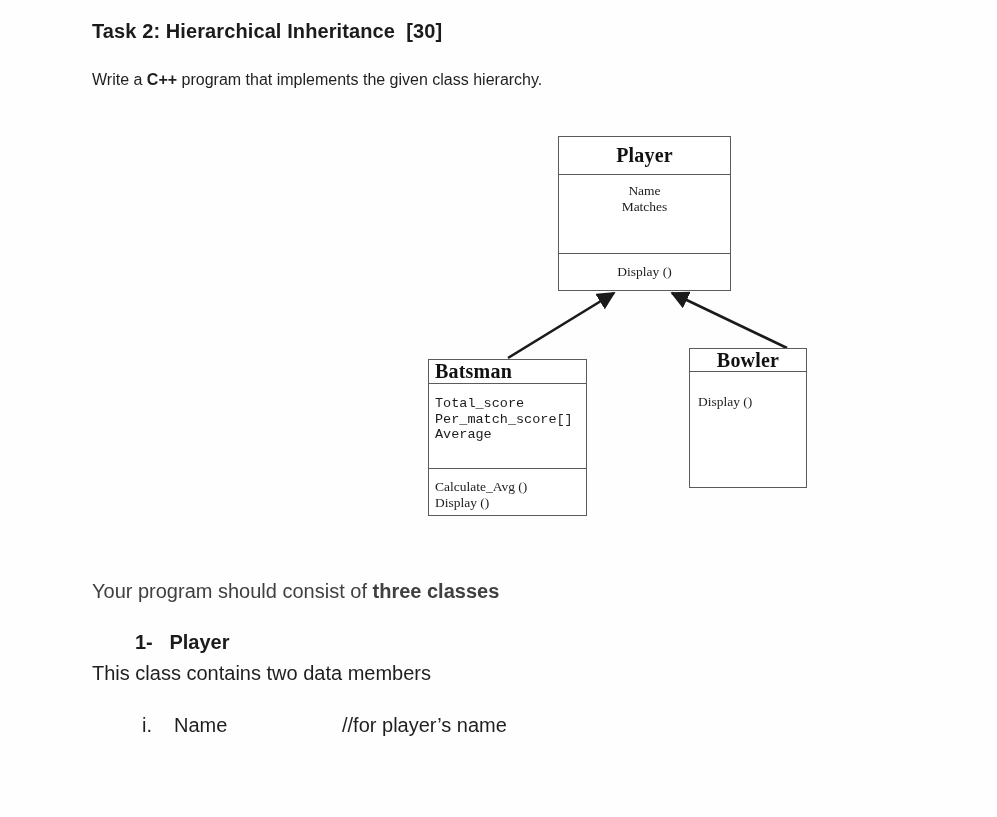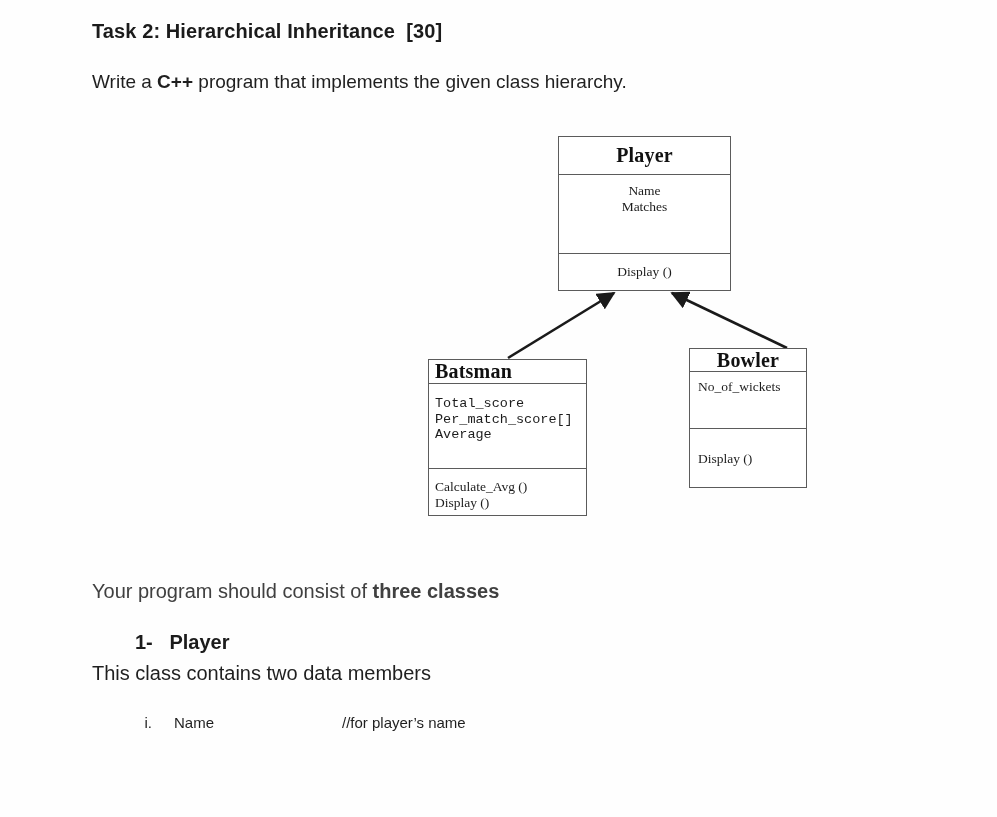--- a/index.html
+++ b/index.html
@@ -32,21 +32,21 @@
     font-weight: bold;
     letter-spacing: 0.1px;
     color: #1b1b1b;
     white-space: pre;
   }
 
   .intro-line {
     position: absolute;
     left: 92px;
     top: 71px;
-    font-size: 19px;
+    font-size: 16px;
     color: #1f1f1f;
     white-space: pre;
   }
   .intro-line b { font-weight: bold; }
 
   .consist-line {
     position: absolute;
     left: 92px;
     top: 580px;
     font-size: 20px;
@@ -69,21 +69,21 @@
     position: absolute;
     left: 92px;
     top: 662px;
     font-size: 20px;
     color: #1f1f1f;
     white-space: pre;
   }
 
   .member-row {
     position: absolute;
-    font-size: 15px;
+    font-size: 20px;
     color: #1f1f1f;
     white-space: pre;
   }
   .member-row .mk {
     display: inline-block;
     width: 42px;
     text-align: right;
   }
   .member-row .mname {
     display: inline-block;
@@ -254,23 +254,20 @@
     <div class="uml-seg seg-ops last uml-text">
       <div>Calculate_Avg ()</div>
       <div>Display ()</div>
     </div>
   </div>
 
   <div class="uml-box" id="box-bowler">
     <div class="uml-seg seg-title">
       <span class="uml-title">Bowler</span>
     </div>
-    <div class="uml-seg seg-attrs uml-text">
-      <div>No_of_wickets</div>
-    </div>
     <div class="uml-seg seg-ops last uml-text">
       <div>Display ()</div>
     </div>
   </div>
 
   <div class="consist-line"><span>Your program should consist of </span><b>three classes</b></div>
 
   <div class="numbered-item">1-   Player</div>
 
   <div class="members-line">This class contains two data members</div>

